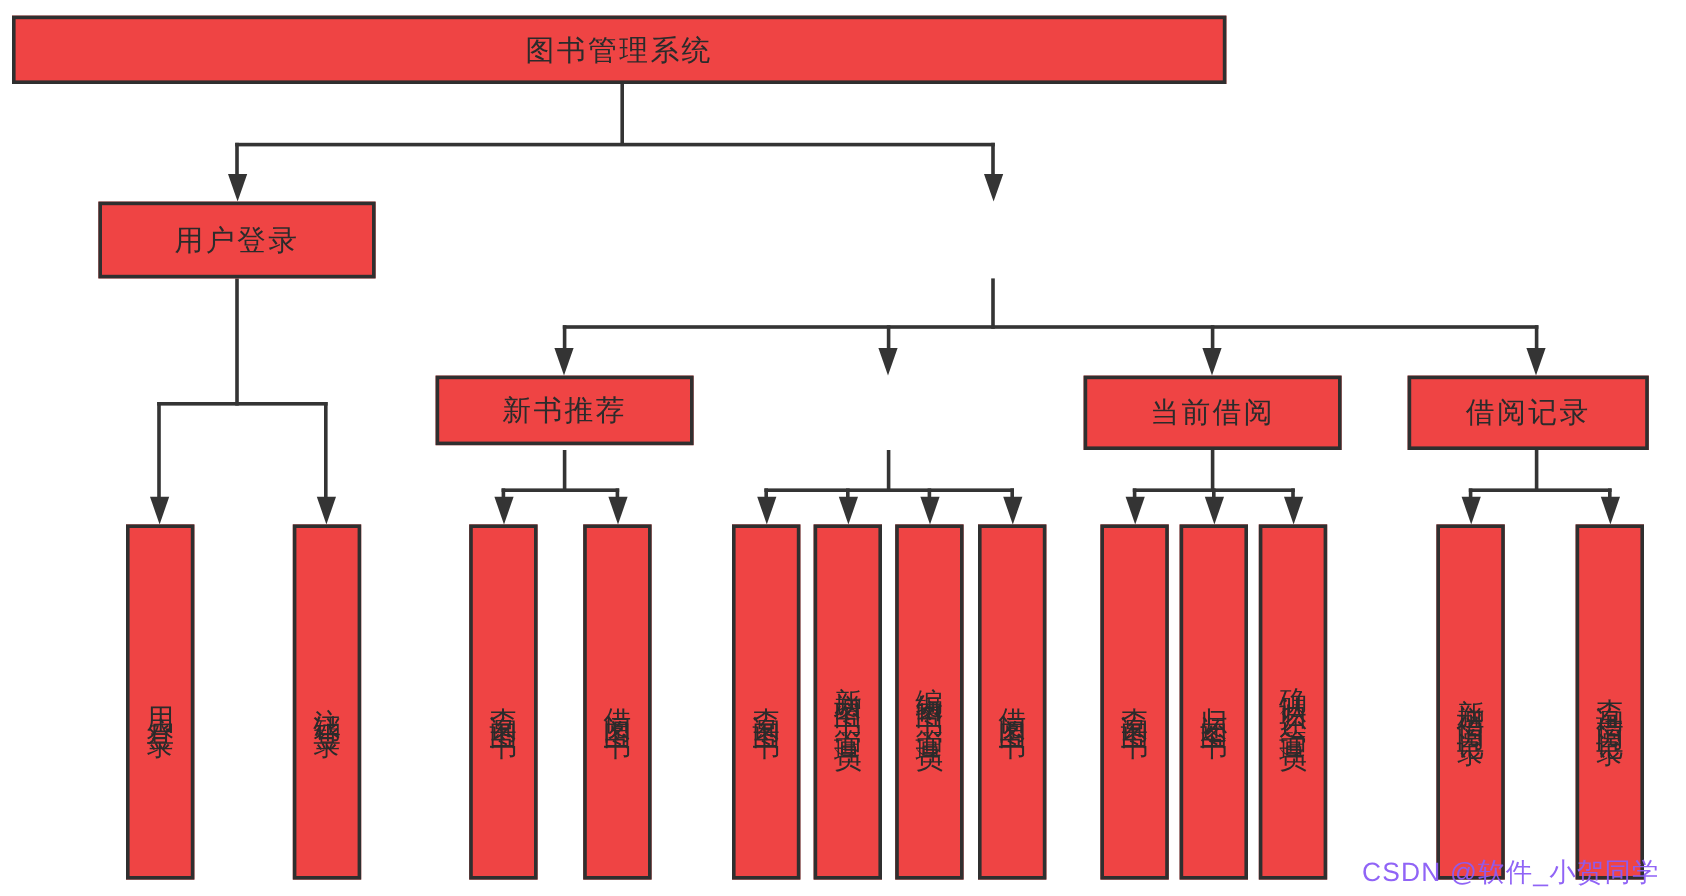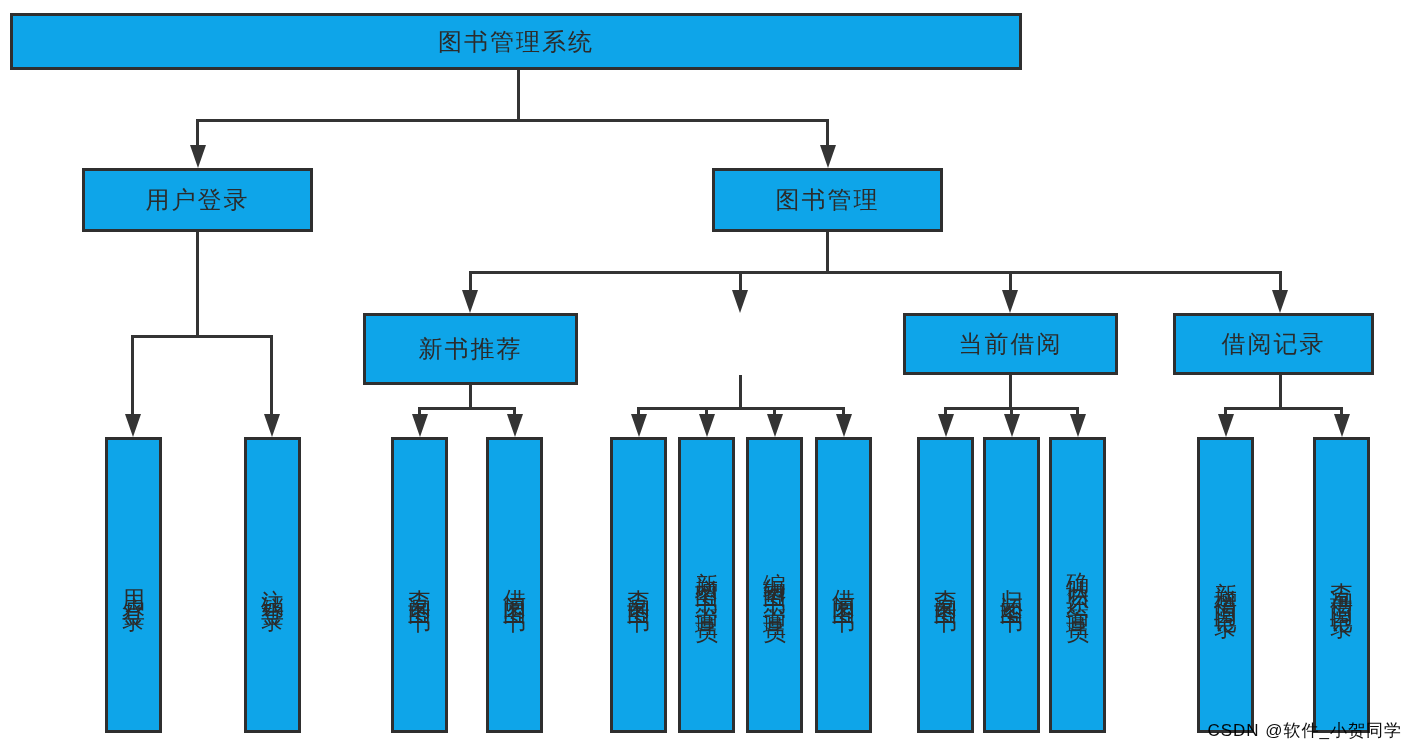--- a/index.html
+++ b/index.html
@@ -1,64 +1,61 @@
 <!DOCTYPE html>
 <html><head>
 <meta charset="utf-8">
 <style>
   html,body{margin:0;padding:0;background:#ffffff;}
   .stage{
     position:relative;width:1405px;height:747px;background:#ffffff;overflow:hidden;
     font-family:"Liberation Sans","DejaVu Sans",sans-serif;
   }
   .box{
-    position:absolute;box-sizing:border-box;background:#0ea5e9;
+    position:absolute;box-sizing:border-box;background:#ef4444;
     border:3px solid #2f2f2f;display:flex;align-items:center;justify-content:center;
     color:#2b2b2b;z-index:2;
   }
   .hbox{font-size:24px;letter-spacing:2px;}
   .rootbox{font-size:24px;letter-spacing:2px;}
   .vbox span{
     writing-mode:vertical-rl;text-orientation:mixed;
     font-size:23px;letter-spacing:7px;line-height:1;color:#2b2b2b;
   }
   .ln{position:absolute;background:#343434;z-index:1;}
   .v{width:3px;}
   .h{height:3px;}
   .arw{
     position:absolute;width:0;height:0;z-index:1;
     border-left:8px solid transparent;border-right:8px solid transparent;
     border-top:23px solid #343434;
   }
   .watermark{
-    position:absolute;right:3px;bottom:5px;z-index:3;
-    font-size:17px;color:#000000;letter-spacing:1px;opacity:.95;
+    position:absolute;right:22px;bottom:5px;z-index:3;
+    font-size:22px;color:#8b5cf6;letter-spacing:1px;opacity:.95;
   }
 </style>
 </head>
 <body>
 
 <div class="stage">
 
   <div class="box rootbox" style="left:10px;top:13px;width:1012px;height:57px">
     <span>图书管理系统</span>
   </div>
 
   <div class="ln v" style="left:517px;top:70px;height:51px"></div>
   <div class="ln h" style="left:196px;top:119px;width:633px"></div>
   <div class="ln v" style="left:196px;top:119px;height:28px"></div>
   <div class="arw" style="left:190px;top:145px"></div>
   <div class="ln v" style="left:826px;top:119px;height:28px"></div>
   <div class="arw" style="left:820px;top:145px"></div>
 
   <div class="box hbox" style="left:82px;top:168px;width:231px;height:64px">
     <span>用户登录</span>
-  </div>
-  <div class="box hbox" style="left:712px;top:168px;width:231px;height:64px">
-    <span>图书管理</span>
   </div>
 
   <div class="ln v" style="left:196px;top:232px;height:106px"></div>
   <div class="ln h" style="left:131px;top:335px;width:142px"></div>
   <div class="ln v" style="left:131px;top:335px;height:81px"></div>
   <div class="arw" style="left:125px;top:414px"></div>
   <div class="ln v" style="left:270px;top:335px;height:81px"></div>
   <div class="arw" style="left:264px;top:414px"></div>
 
   <div class="box vbox" style="left:105px;top:437px;width:57px;height:296px">
@@ -72,21 +69,21 @@
   <div class="ln h" style="left:469px;top:271px;width:813px"></div>
   <div class="ln v" style="left:469px;top:271px;height:22px"></div>
   <div class="arw" style="left:462px;top:290px"></div>
   <div class="ln v" style="left:739px;top:271px;height:22px"></div>
   <div class="arw" style="left:732px;top:290px"></div>
   <div class="ln v" style="left:1009px;top:271px;height:22px"></div>
   <div class="arw" style="left:1002px;top:290px"></div>
   <div class="ln v" style="left:1279px;top:271px;height:22px"></div>
   <div class="arw" style="left:1272px;top:290px"></div>
 
-  <div class="box hbox" style="left:363px;top:313px;width:215px;height:72px">
+  <div class="box hbox" style="left:363px;top:313px;width:215px;height:58px">
     <span>新书推荐</span>
   </div>
   <div class="box hbox" style="left:903px;top:313px;width:215px;height:62px">
     <span>当前借阅</span>
   </div>
   <div class="box hbox" style="left:1173px;top:313px;width:201px;height:62px">
     <span>借阅记录</span>
   </div>
 
   <div class="ln v" style="left:469px;top:375px;height:35px"></div>

